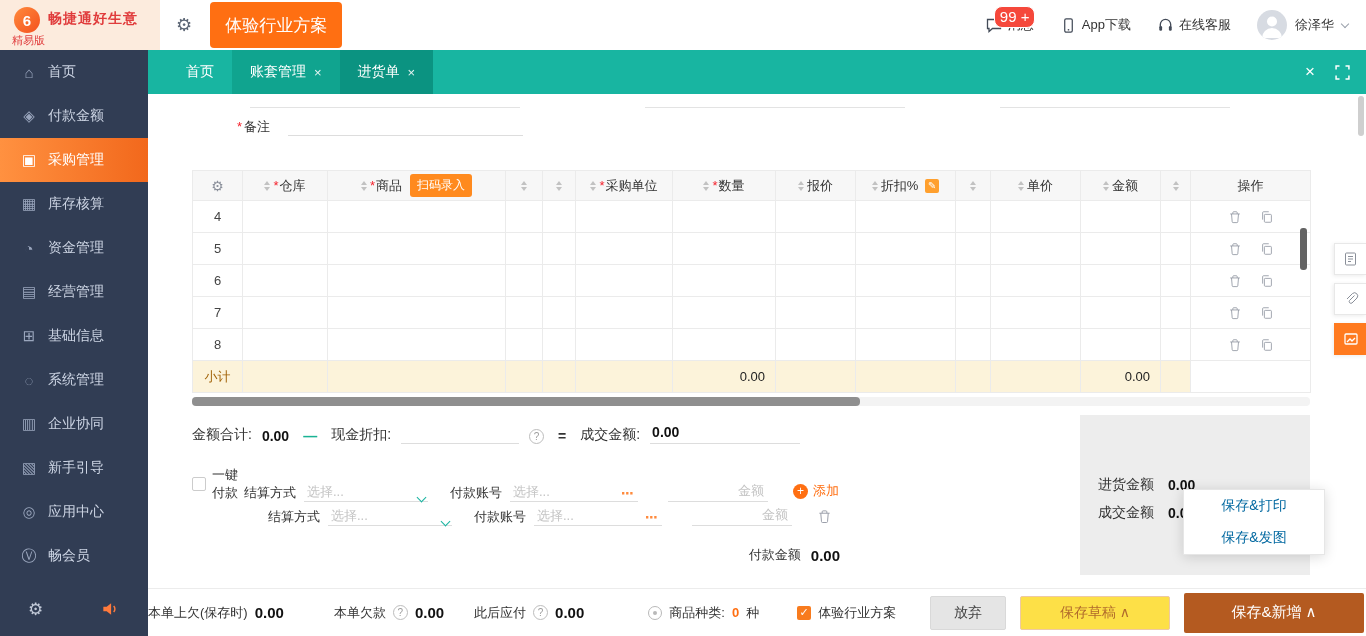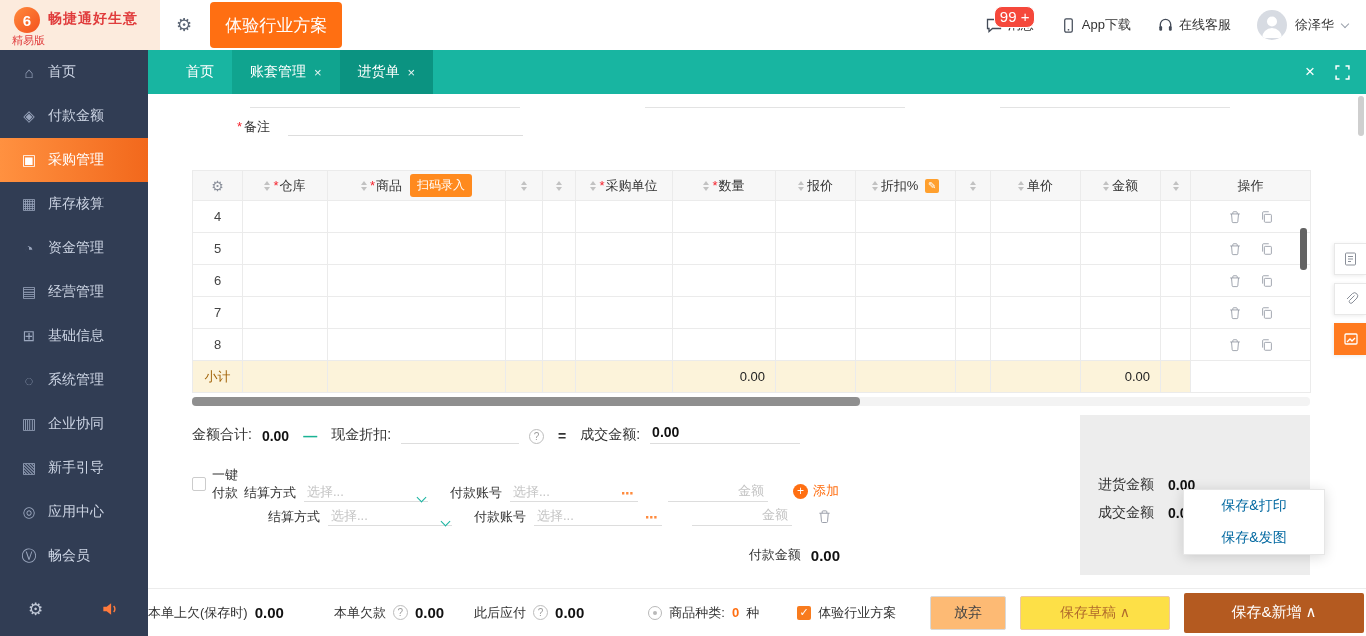--- a/index.html
+++ b/index.html
@@ -134,21 +134,21 @@
 .bb-group{display:flex;align-items:center;gap:7px;font-size:13px;color:#333;white-space:nowrap}
 .bb-group b{font-size:15px;color:#111}
 .g2{margin-left:50px}.g3{margin-left:30px}.g4{margin-left:64px}.g5{margin-left:38px}
 .types-num{color:#ff6f12;font-weight:bold}
 .types-ic{width:14px;height:14px;border:1.4px solid #b9b9b9;border-radius:50%;display:inline-flex;align-items:center;justify-content:center}
 .types-ic::before{content:"";width:4px;height:4px;border-radius:50%;background:#b9b9b9}
 .cbx-checked{width:14px;height:14px;background:#f87b1e;border-radius:2px;color:#fff;font-size:11px;display:inline-flex;
 align-items:center;justify-content:center;cursor:pointer}
 .cbx-checked::before{content:"\2713"}
 .btn{height:34px;border-radius:2px;font-size:14px;display:inline-flex;align-items:center;justify-content:center;cursor:pointer}
-.btn-abandon{margin-left:auto;width:76px;background:#fdba74;border:1px solid #d9d9d9;color:#444}
+.btn-abandon{margin-left:auto;width:76px;background:#e5e5e5;border:1px solid #d9d9d9;color:#444}
 .btn-draft{margin-left:14px;width:150px;background:#fde047;border:1px solid #eec9a3;color:#b06a2c}
 .btn-save{margin-left:14px;width:180px;background:#b45a20;border:none;color:#fff;font-size:15px;height:40px}
 </style>
 </head>
 <body>
 
 <div class="app">
 
   <header class="topbar">
     <div class="logo-block">

